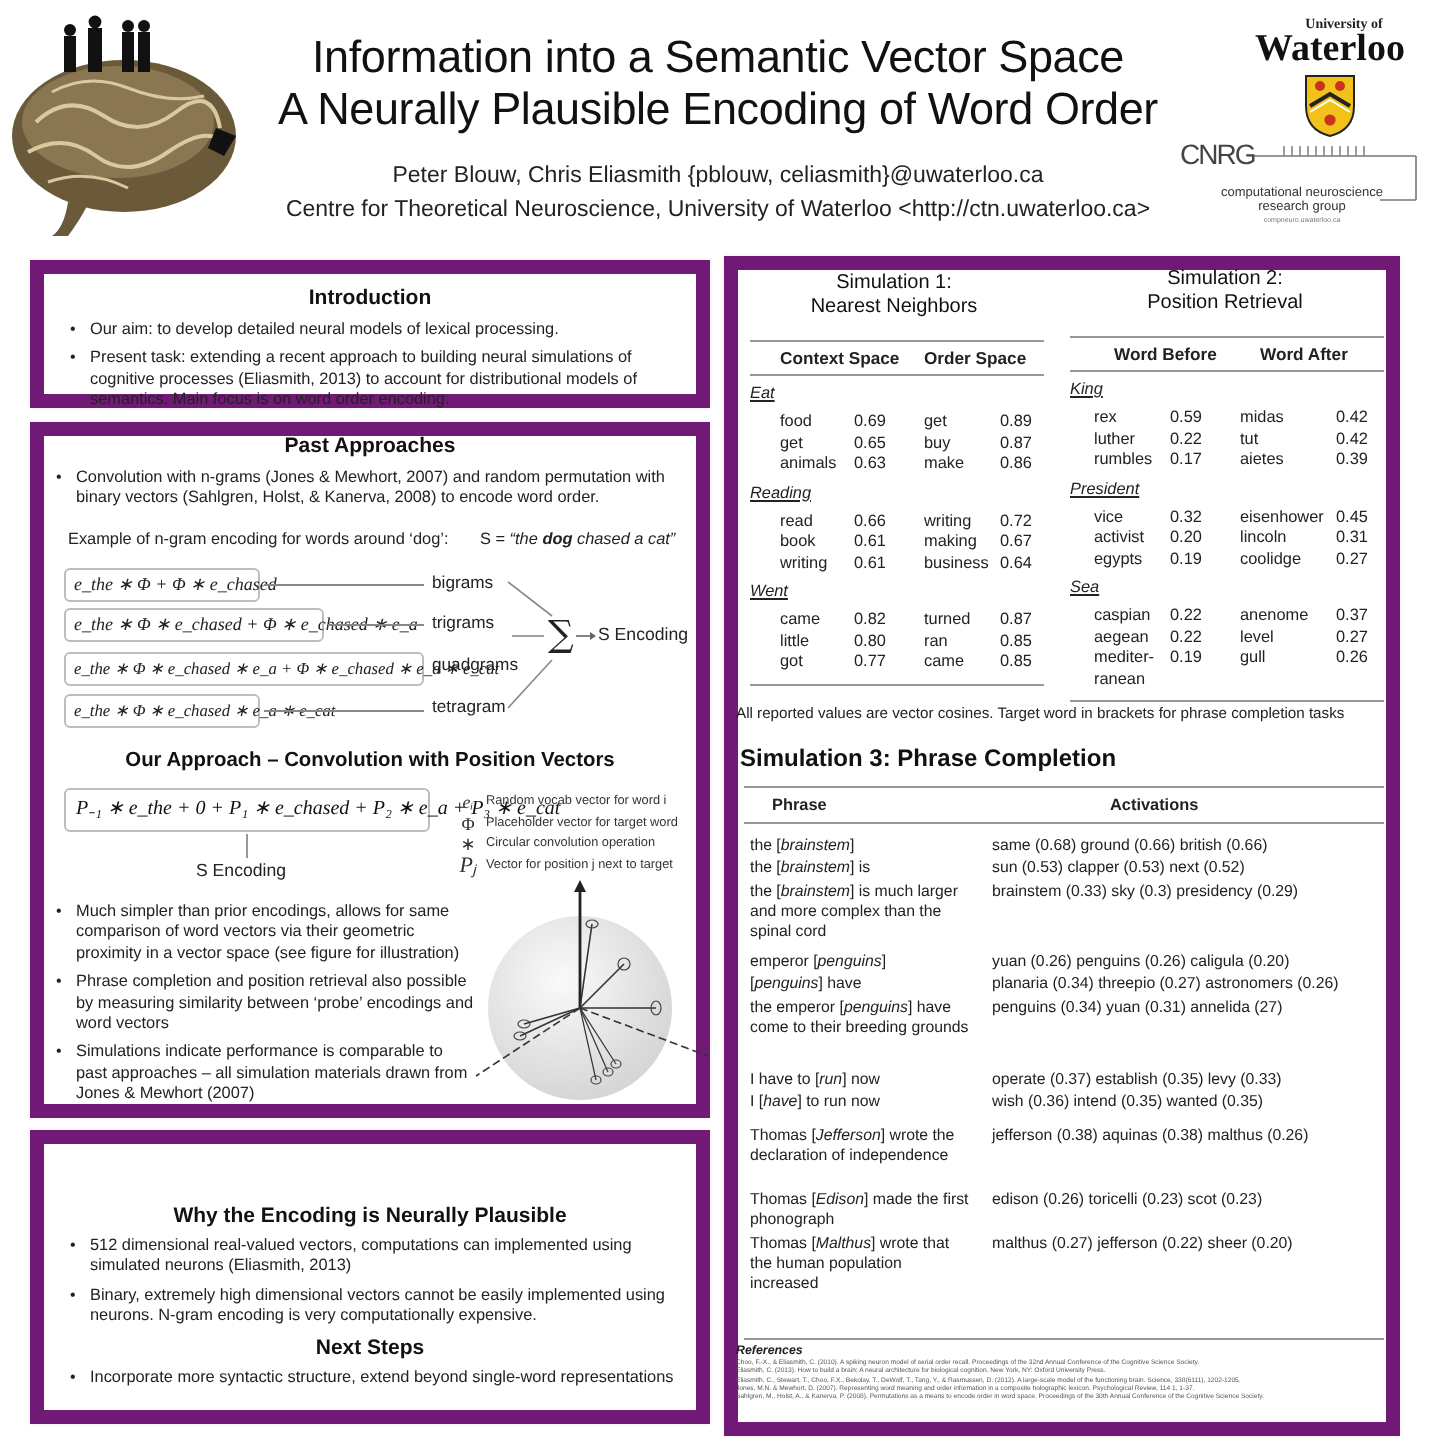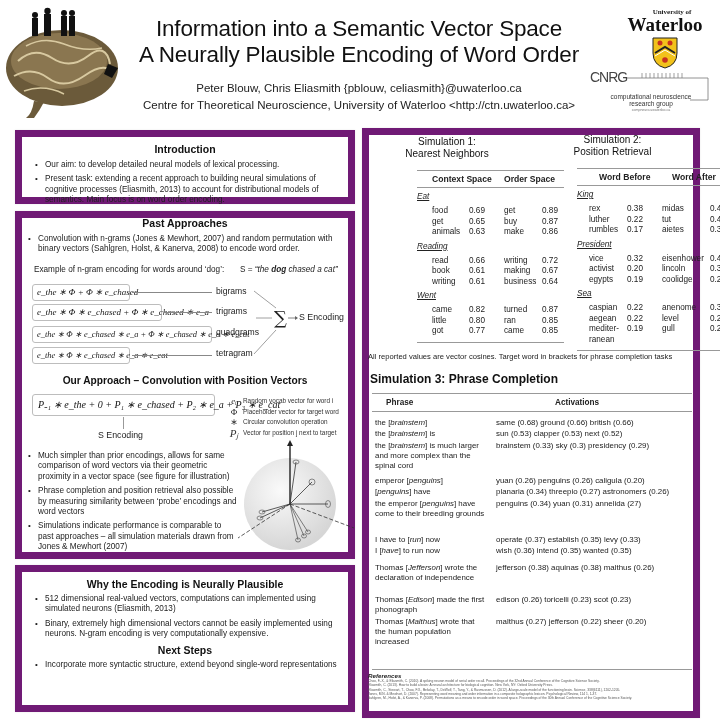--- a/index.html
+++ b/index.html
@@ -46,24 +46,24 @@
   .s-enc2 { position: absolute; left: 98px; top: 430px; font-size: 8.8px; color: #222; }
   .down-arrow { position: absolute; left: 123px; top: 417px; width: 1px; height: 12px; background: #999; }
   .legend { position: absolute; left: 228px; top: 396px; width: 135px; font-size: 6.4px; line-height: 10.5px; color: #333; }
   .legend .row { display: flex; align-items: center; }
   .legend .sym { width: 12px; font-family: "Liberation Serif", serif; font-style: italic; font-size: 9px; text-align: center; margin-right: 3px; }
 
   #approach-bullets { position: absolute; left: 21px; top: 451px; width: 218px; }
   .sphere { position: absolute; left: 232px; top: 440px; width: 130px; height: 120px; }
 
   #plausible { left: 15px; top: 565px; width: 340px; height: 147px; padding: 6px 6px; }
-  #plausible h2 { margin-bottom: 4px; }
+  #plausible h2 { margin-bottom: 4px; margin-top: 24px; }
   #plausible h2.next { margin-top: 2px; margin-bottom: 4px; }
   .sim-title { position: absolute; text-align: center; font-size: 10px; font-weight: normal; line-height: 12px; color: #111; }
-  .simtable { position: absolute; font-size: 8.2px; color: #222; margin-left: 42px; }
+  .simtable { position: absolute; font-size: 8.2px; color: #222; }
   .simtable .thead { position: absolute; left: 0; right: 0; border-top: 1px solid #999; border-bottom: 1px solid #999; height: 18px; font-weight: bold; font-size: 8.6px; line-height: 17px; }
   .simtable .cat { position: absolute; left: 0; font-style: italic; text-decoration: underline; font-size: 8.2px; }
   .simtable .row { position: absolute; left: 0; right: 0; height: 10px; line-height: 10px; }
   .simtable .row span { position: absolute; }
   .simtable .bottom { position: absolute; left: 0; right: 0; border-top: 1px solid #999; }
 
   .note { position: absolute; left: 368px; top: 352px; font-size: 7.6px; color: #222; white-space: nowrap; }
 
   .sim3-title { position: absolute; left: 370px; top: 372px; width: 322px; text-align: left; font-size: 12px; font-weight: bold; color: #111; }
   .sim3 { position: absolute; left: 372px; top: 393px; width: 320px; font-size: 7.9px; color: #222; }
@@ -349,21 +349,21 @@
   <div>Position Retrieval</div>
 </div>
 <div class="simtable" id="sim2" style="left:535px;top:168px;width:157px;height:175px;">
   <div class="thead" style="top:0;">
     <span style="position:absolute;left:22px;">Word Before</span>
     <span style="position:absolute;left:95px;">Word After</span>
   </div>
 <div class="cat" style="top: 22px;">King</div>
     <div class="row" style="top: 36px;">
       <span style="left: 12px;">rex</span>
-      <span style="left: 50px;">0.38</span>
+      <span style="left: 50px;">0.59</span>
       <span style="left: 85px;">midas</span>
       <span style="left: 133px;">0.42</span>
     </div>
     <div class="row" style="top: 46.5px;">
       <span style="left: 12px;">luther</span>
       <span style="left: 50px;">0.22</span>
       <span style="left: 85px;">tut</span>
       <span style="left: 133px;">0.42</span>
     </div>
     <div class="row" style="top: 57px;">

